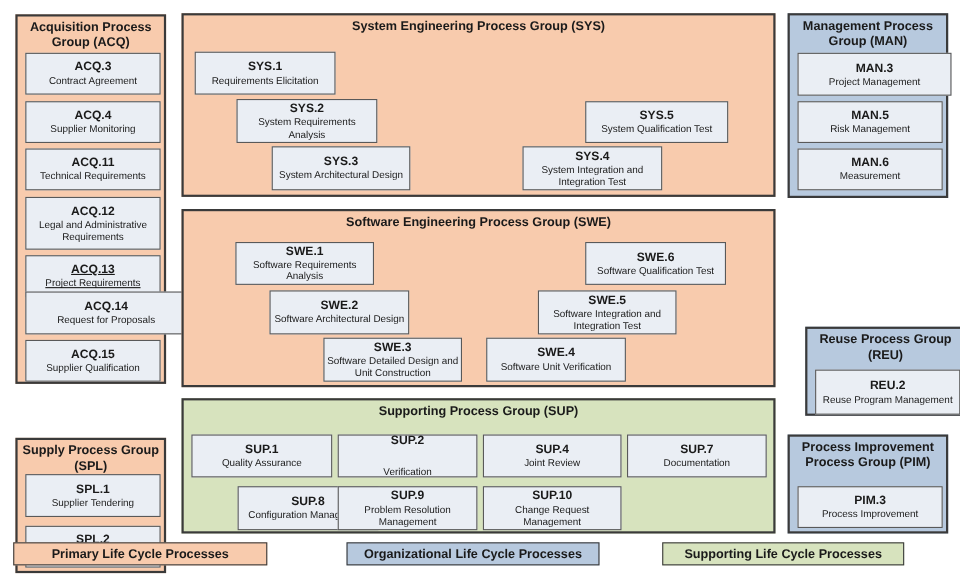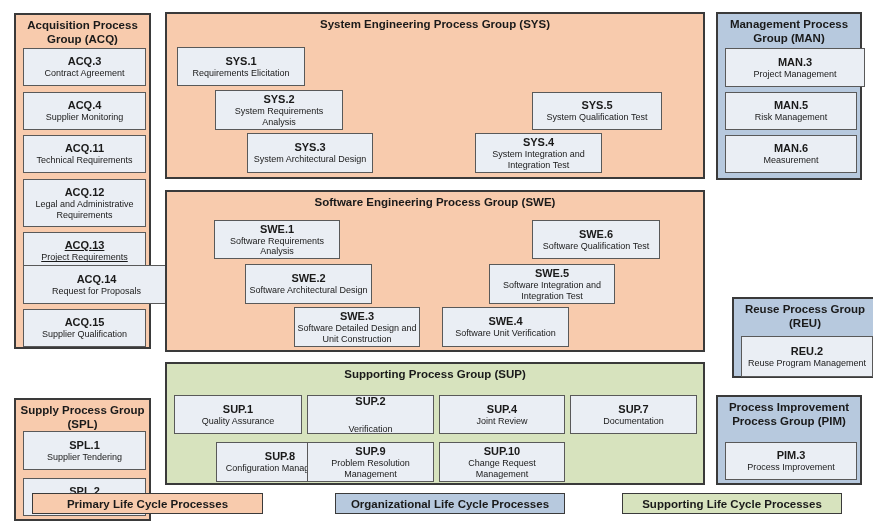--- a/index.html
+++ b/index.html
@@ -24,21 +24,21 @@
   .g-sys{left:165px;top:12px;width:540px;height:167px;}
   .g-man{left:716px;top:12px;width:146px;height:168px;}
   .g-swe{left:165px;top:190px;width:540px;height:162px;}
   .g-reu{left:732px;top:297px;width:146px;height:81px;}
   .g-spl{left:14px;top:362px;width:137px;height:123px;margin-top:36px;}
   .g-sup{left:165px;top:362px;width:540px;height:123px;}
   .g-pim{left:716px;top:395px;width:146px;height:90px;}
 
   .legend-box{position:absolute;box-sizing:border-box;border:1.5px solid #3a3a3a;
         height:21px;display:flex;align-items:center;justify-content:center;
-        font-weight:bold;font-size:11.5px;margin-left:20px;}
+        font-weight:bold;font-size:11.5px;}
   .l-primary{left:12px;top:493px;width:231px;}
   .l-organizational{left:315px;top:493px;width:230px;}
   .l-supporting{left:602px;top:493px;width:220px;}
 </style>
 </head>
 <body>
 
 <div class="canvas">
 
   <div class="group cat-primary g-acq">

